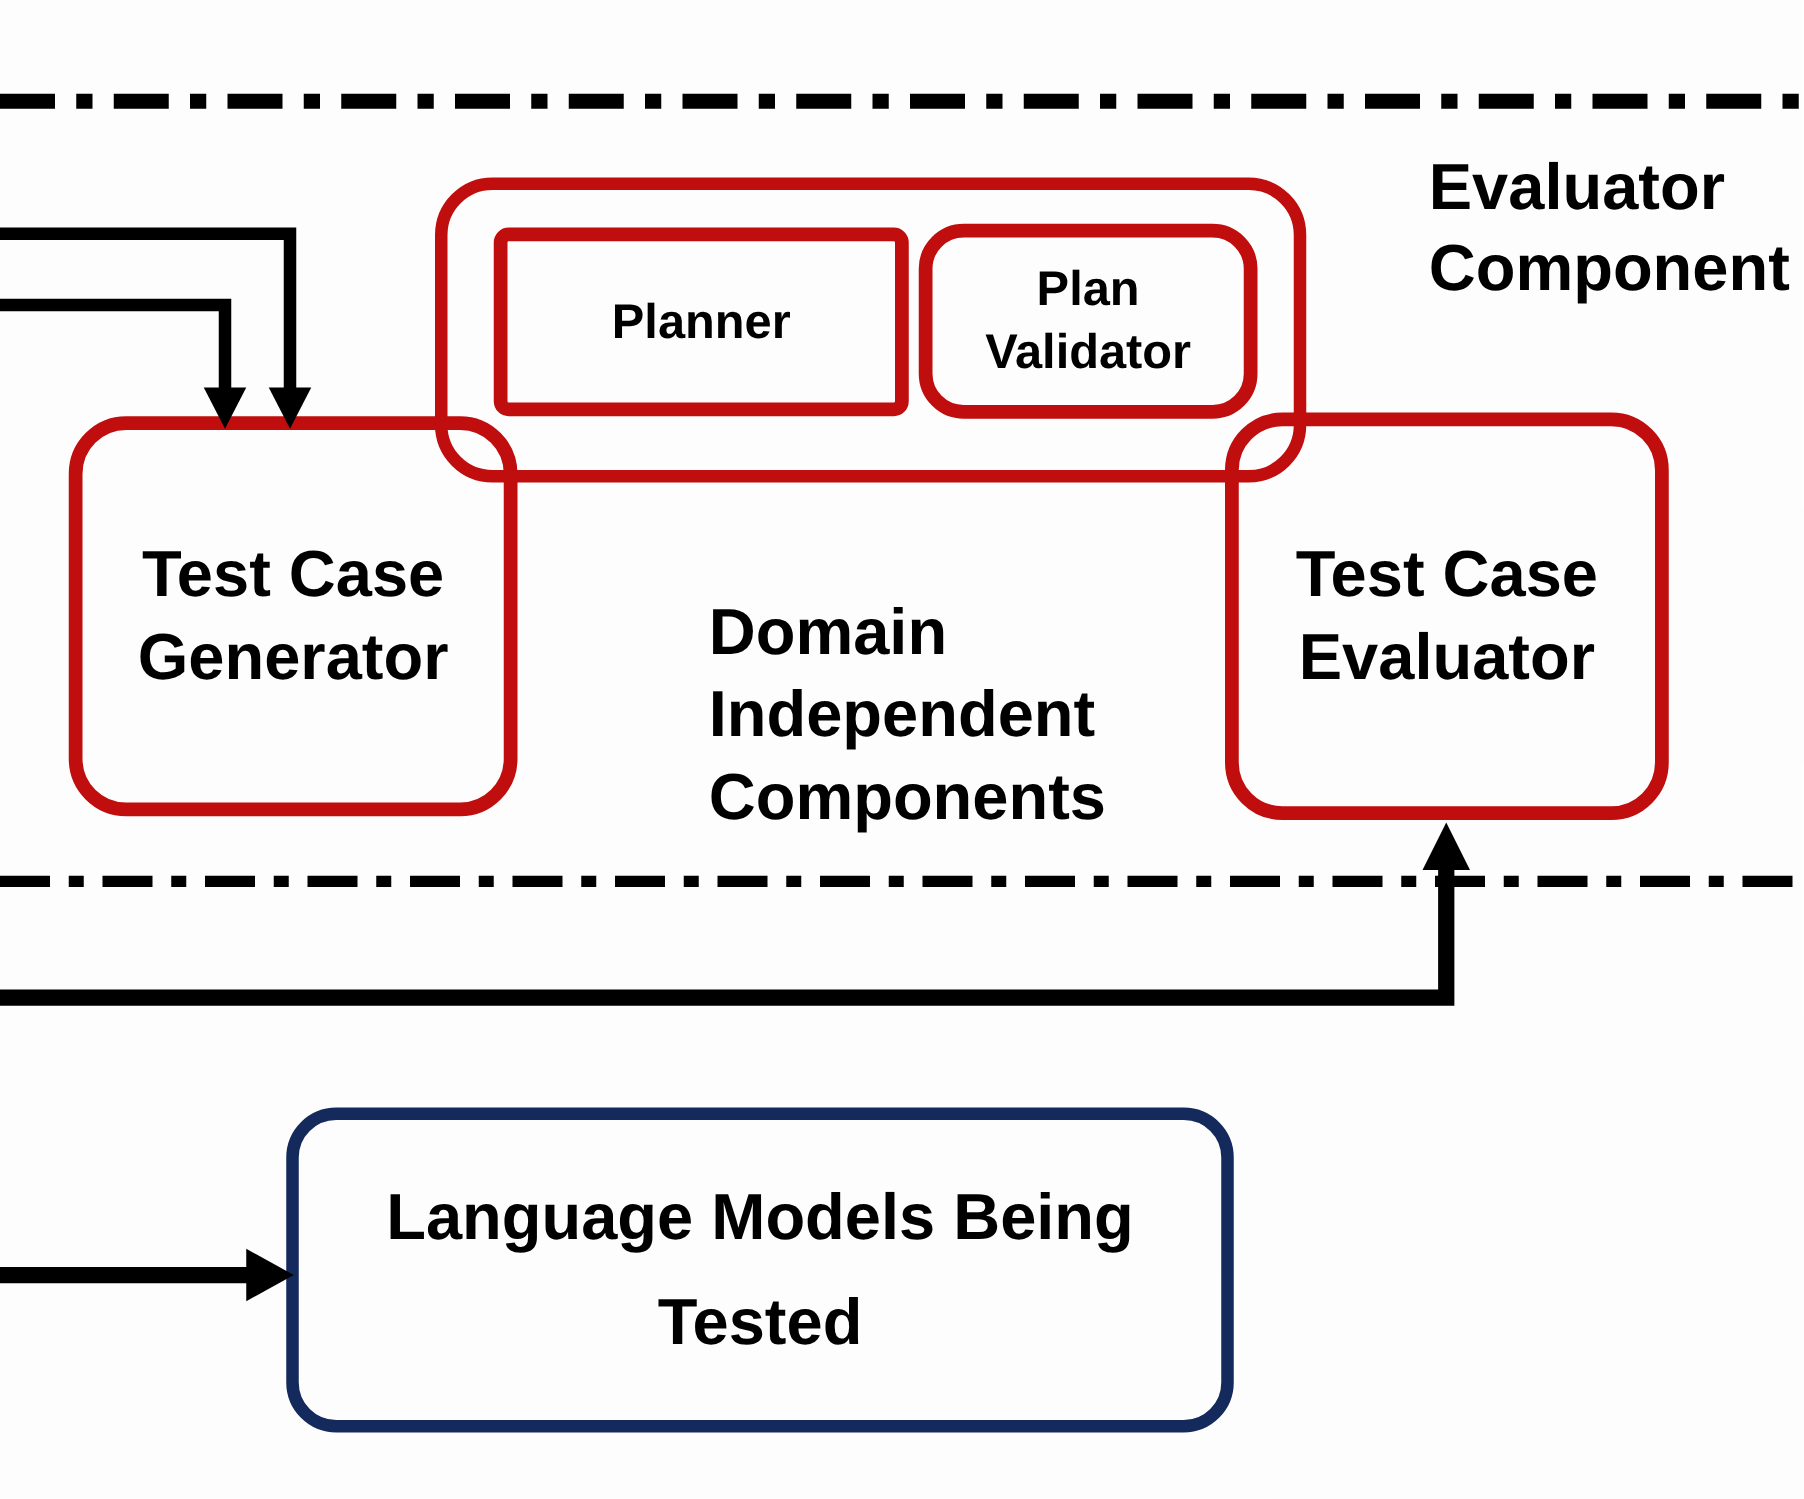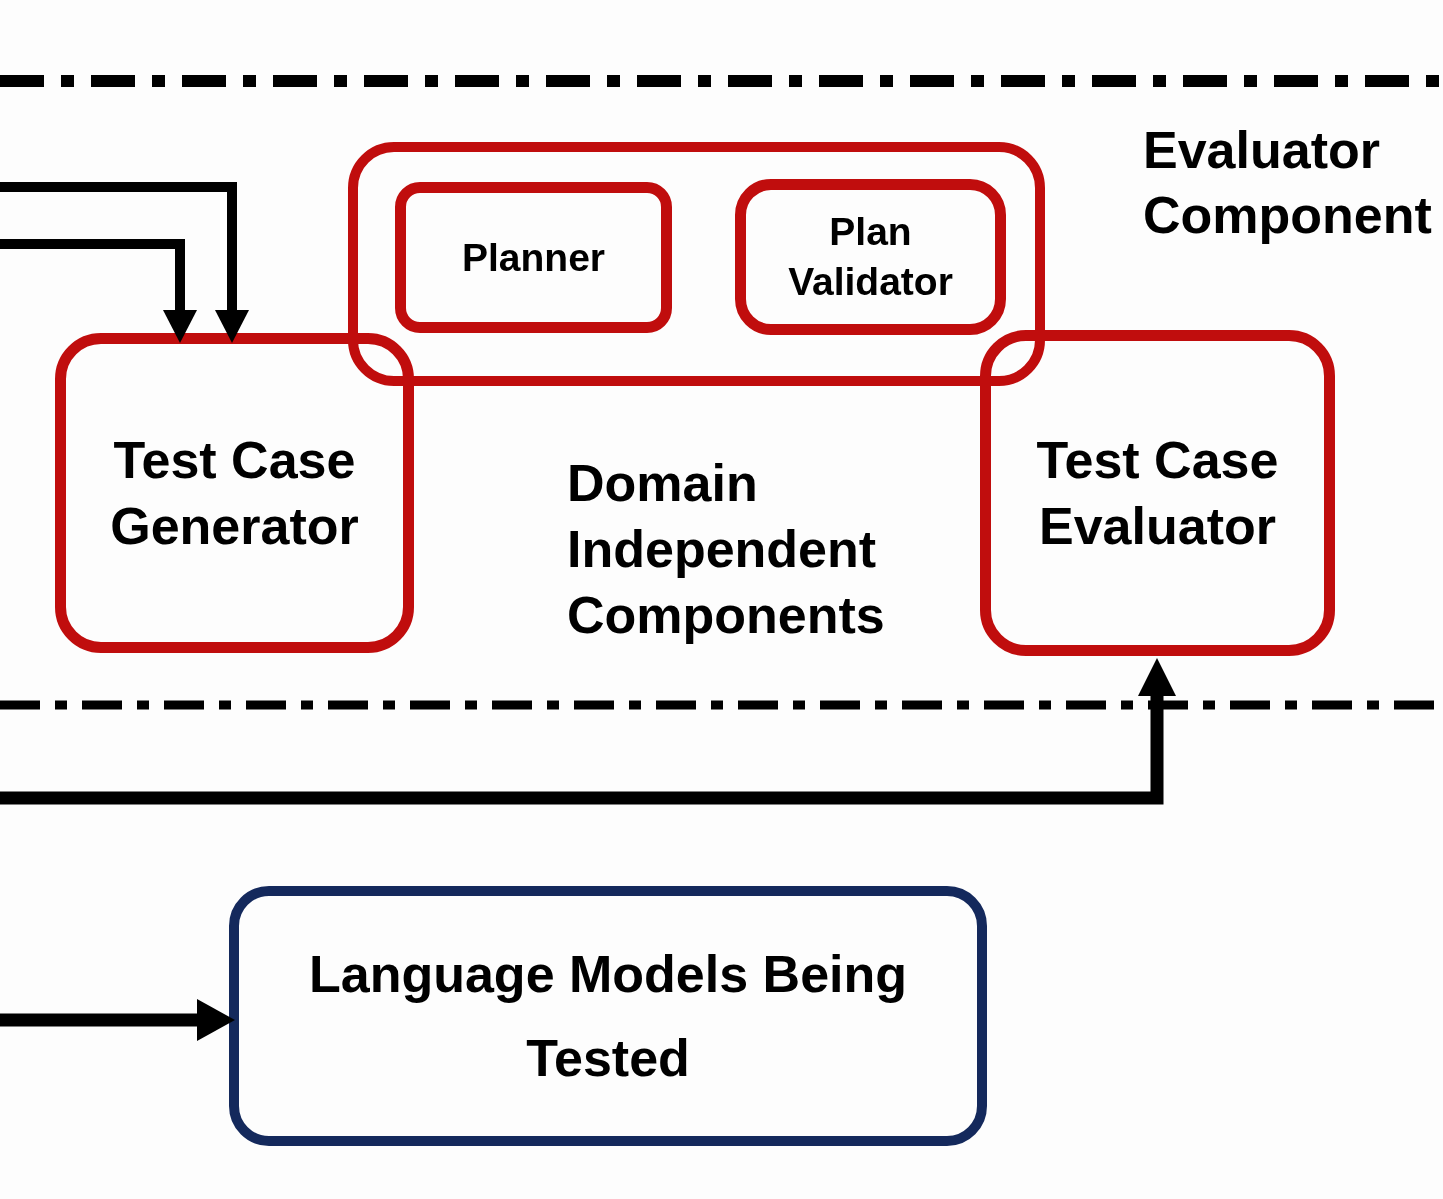--- a/index.html
+++ b/index.html
@@ -34,37 +34,37 @@
   .floating-label {
     position: absolute;
     white-space: pre-line;
     text-align: left;
     font-weight: 700;
     color: #000000;
   }
   
   .reasoning-container { left: 348px; top: 142px; width: 697px; height: 244px;
                          border-width: 10px; border-radius: 46px; }
-  .planner-box   { left: 395px; top: 182px; width: 277px; height: 151px;
-                   border-width: 11px; border-radius: 25px; }
+  .planner-box   { left: 395px; top: 182px; width: 332px; height: 151px;
+                   border-width: 11px; border-radius: 12px; }
   .validator-box { left: 735px; top: 179px; width: 271px; height: 156px;
                    border-width: 11px; border-radius: 36px; }
   .generator-box { left: 55px;  top: 333px; width: 359px; height: 320px;
                    border-width: 11px; border-radius: 46px; }
   .evaluator-box { left: 980px; top: 330px; width: 355px; height: 326px;
                    border-width: 11px; border-radius: 46px; }
   .lm-box        { left: 229px; top: 886px; width: 758px; height: 260px;
                    border-width: 10px; border-radius: 40px; }
 
   .planner-box .label, .validator-box .label { font-size: 39px; line-height: 50px; }
   .generator-box .label, .evaluator-box .label { font-size: 52px; line-height: 66px; text-align: center; }
   .lm-box .label { font-size: 52px; line-height: 84px; }
 
   .reasoning-label { left: 1143px; top: 118px; font-size: 52px; line-height: 65px; }
-  .domain-label    { left: 567px;  top: 450px; font-size: 52px; line-height: 66px; }
+  .domain-label    { left: 567px;  top: 473px; font-size: 52px; line-height: 66px; }
 
   .arrow-layer {
     position: absolute;
     left: 0; top: 0;
     width: 1443px; height: 1199px;
     pointer-events: none;
     z-index: 5;
   }
 </style>
 </head>

